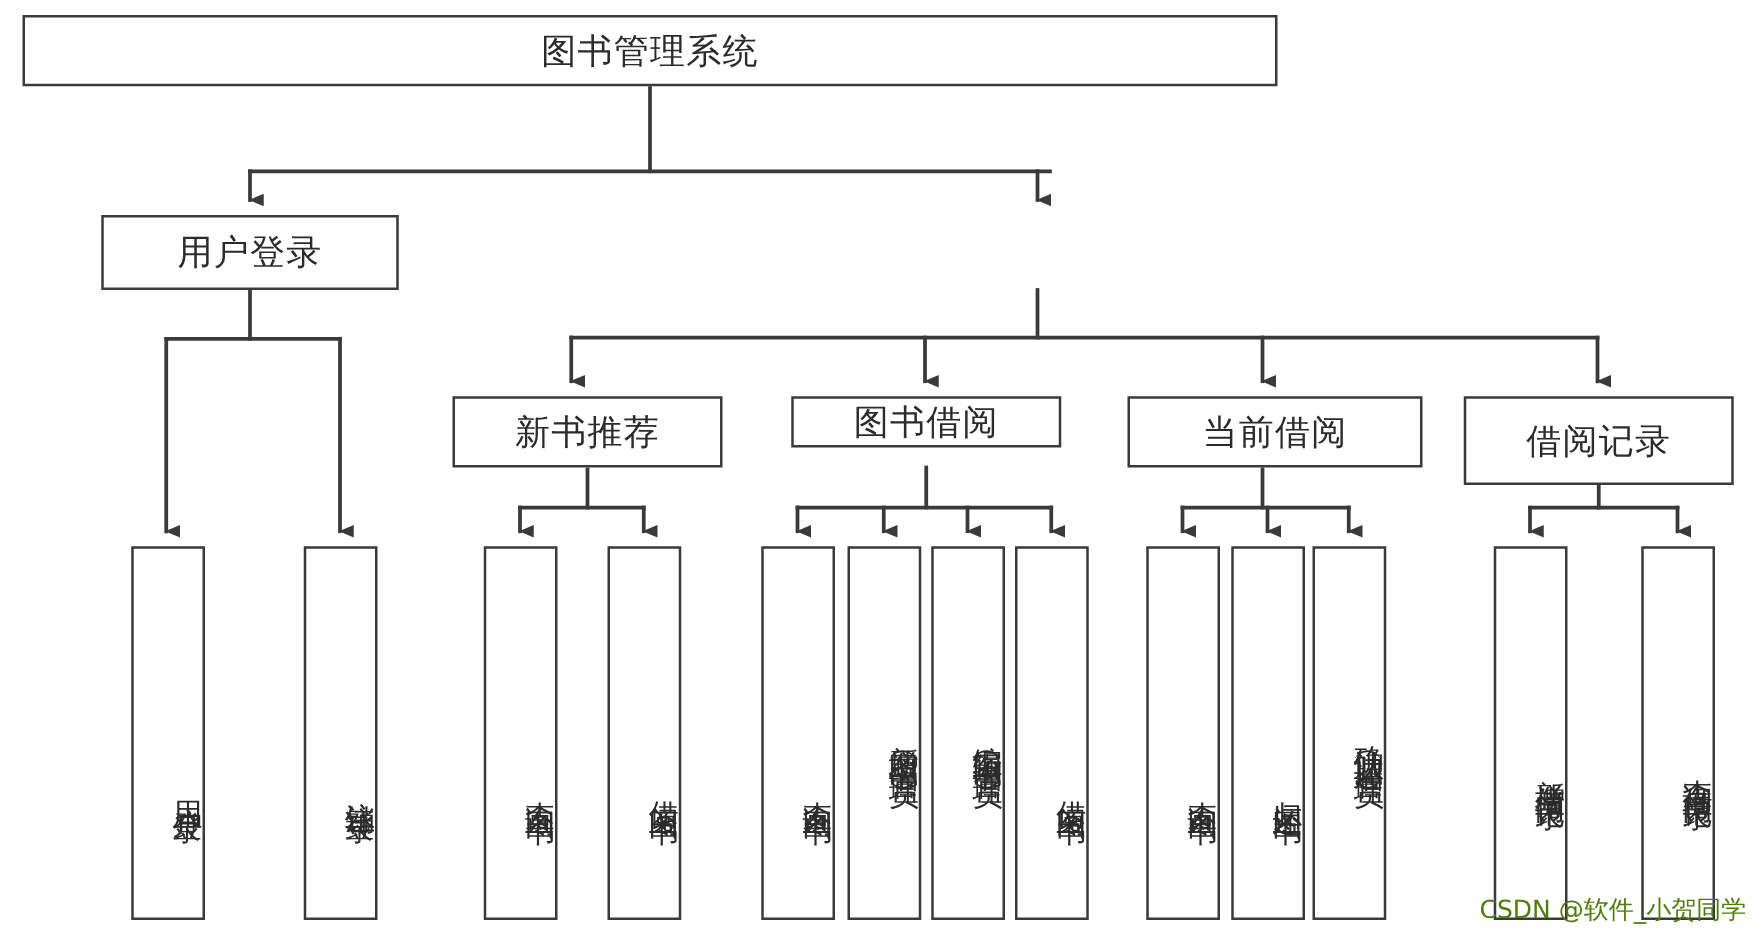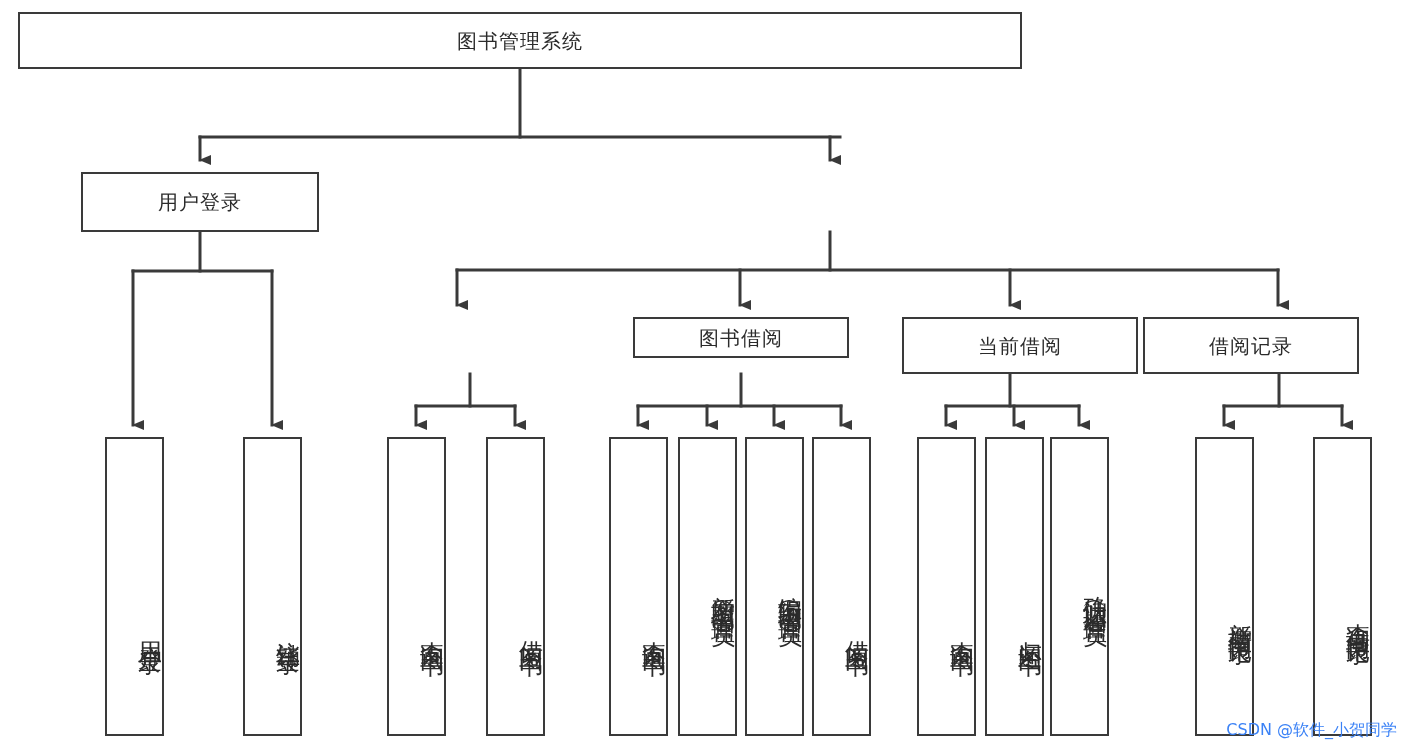--- a/index.html
+++ b/index.html
@@ -27,43 +27,43 @@
     box-sizing: border-box;
     border: 2.5px solid #3a3a3a;
     background: #ffffff;
     color: #2b2b2b;
     display: flex;
     align-items: center;
     justify-content: center;
     overflow: hidden;
   }
   .node.horiz {
-    font-size: 20px;
+    font-size: 28px;
     letter-spacing: 1px;
     line-height: 1;
   }
   .node.vert {
     writing-mode: vertical-rl;
     text-orientation: upright;
     font-size: 24px;
     line-height: 1;
     letter-spacing: 4px;
     padding-top: 6px;
     align-items: flex-start;
     justify-content: center;
   }
   .node.vert.toplong {
     padding-top: 4px;
   }
   .watermark {
     position: absolute;
     right: 8px;
     bottom: 6px;
-    font-size: 16px;
-    color: #3b82f6;
+    font-size: 20px;
+    color: #4d7c0f;
     white-space: nowrap;
     pointer-events: none;
   }
 </style>
 </head>
 <body>
 
 <div id="stage">
 
   <svg id="wires" viewBox="0 0 1405 747" xmlns="http://www.w3.org/2000/svg">
@@ -114,23 +114,24 @@
       <path d="M1224,406 L1342,406"></path>
       <path d="M1224,406 L1224,425" marker-end="url(#arrow)"></path>
       <path d="M1342,406 L1342,425" marker-end="url(#arrow)"></path>
     </g>
   </svg>
 
   <div class="node horiz" style="left: 18px; top: 12px; width: 1004px; height: 57px;">图书管理系统</div>
 
   <div class="node horiz" style="left: 81px; top: 172px; width: 238px; height: 60px;">用户登录</div>
 
+  <div class="node horiz" style="left: 362px; top: 317px; width: 216px; height: 57px;">新书推荐</div>
   <div class="node horiz" style="left: 633px; top: 317px; width: 216px; height: 41px;">图书借阅</div>
   <div class="node horiz" style="left: 902px; top: 317px; width: 236px; height: 57px;">当前借阅</div>
-  <div class="node horiz" style="left: 1143px; top: 317px; width: 216px; height: 57px;">借阅记录</div>
+  <div class="node horiz" style="left: 1171px; top: 317px; width: 216px; height: 71px;">借阅记录</div>
 
   <div class="node vert" style="left: 105px; top: 437px; width: 59px; height: 299px; padding-top: 86px;">用户登录</div>
   <div class="node vert" style="left: 243px; top: 437px; width: 59px; height: 299px; padding-top: 86px;">注销登录</div>
   <div class="node vert" style="left: 387px; top: 437px; width: 59px; height: 299px; padding-top: 86px;">查询图书</div>
   <div class="node vert" style="left: 486px; top: 437px; width: 59px; height: 299px; padding-top: 86px;">借阅图书</div>
   <div class="node vert" style="left: 609px; top: 437px; width: 59px; height: 299px; padding-top: 86px;">查询图书</div>
   <div class="node vert toplong" style="left: 678px; top: 437px; width: 59px; height: 299px; padding-top: 16px;">新增图书（管理员）</div>
   <div class="node vert toplong" style="left: 745px; top: 437px; width: 59px; height: 299px; padding-top: 16px;">编辑图书（管理员）</div>
   <div class="node vert" style="left: 812px; top: 437px; width: 59px; height: 299px; padding-top: 86px;">借阅图书</div>
   <div class="node vert" style="left: 917px; top: 437px; width: 59px; height: 299px; padding-top: 86px;">查询图书</div>

